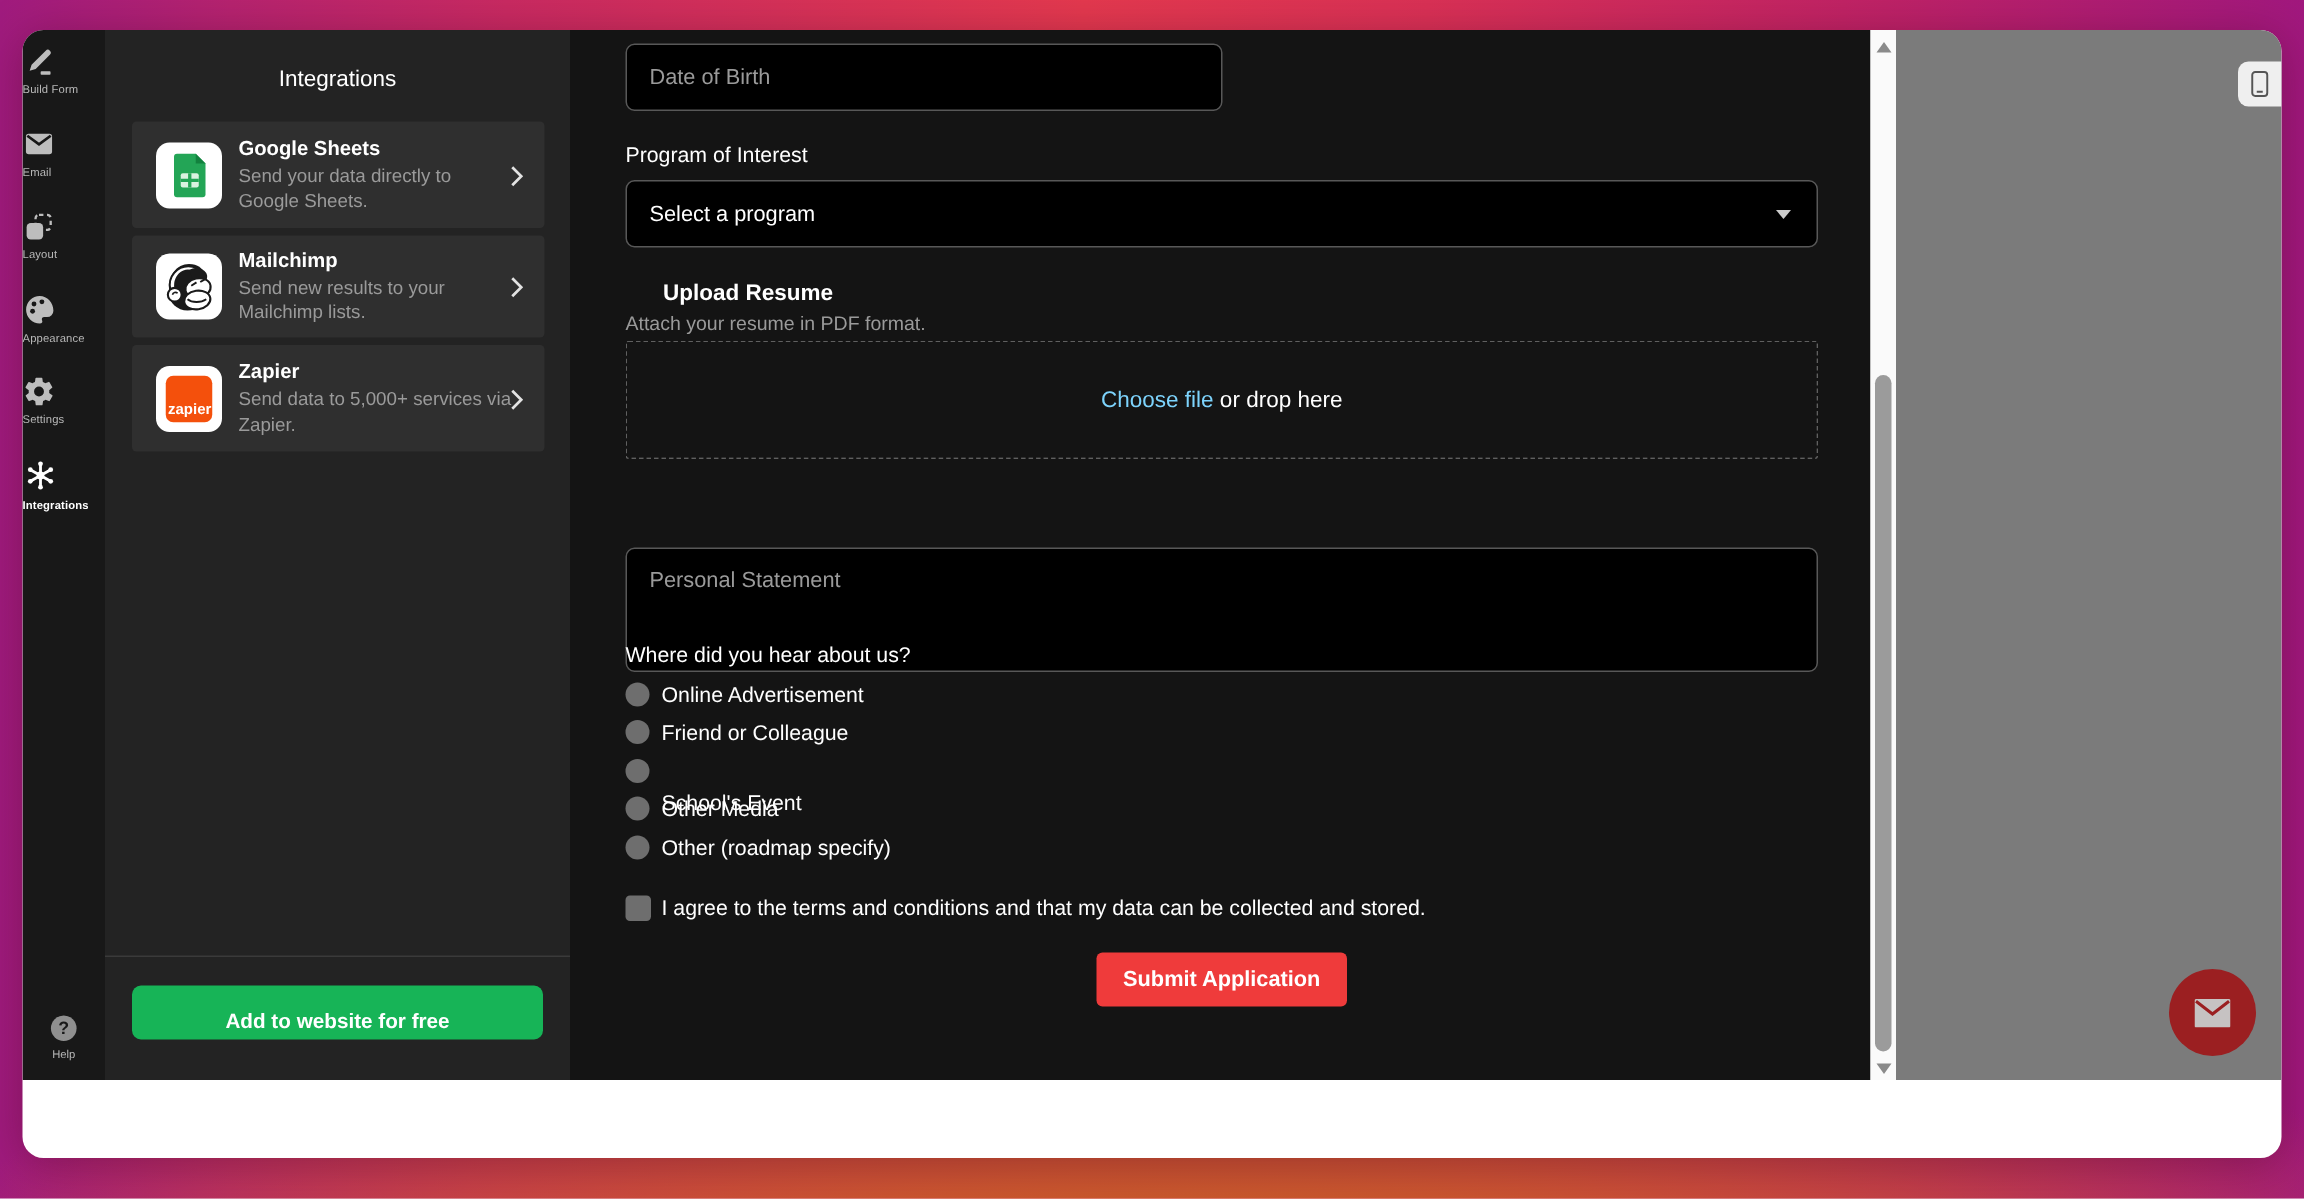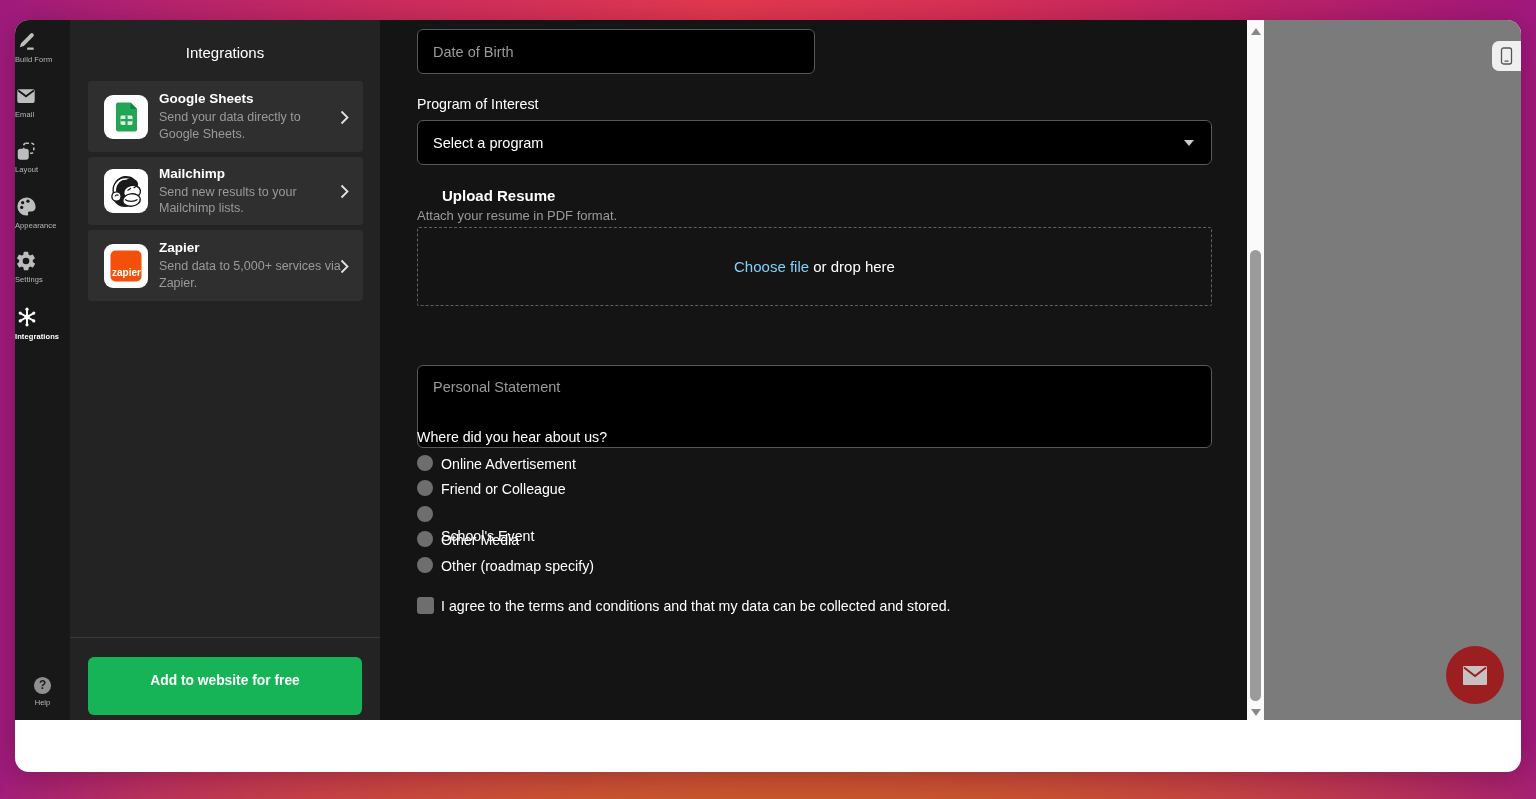--- a/index.html
+++ b/index.html
@@ -28,21 +28,21 @@
 .ilist { position:absolute; left:18px; top:61px; width:275px; }
 .item { background:#2f2f2f; border-radius:3px; margin-bottom:5px; display:flex; align-items:center; padding:12px 10px 12px 16px; position:relative; }
 .item .ibox { width:44px; height:44px; background:#fff; border-radius:9px; flex:none; position:relative; overflow:hidden; }
 .item .itxt { margin-left:11px; flex:1; }
 .item .itt { font-size:13.5px; font-weight:700; color:#fff; margin-bottom:3px; }
 .item .idd { font-size:12.5px; color:#9a9a9a; line-height:16.5px; white-space:nowrap; }
 .item .chev { position:absolute; right:14px; top:50%; margin-top:-7px; }
 .note { position:absolute; left:18px; top:291px; width:280px; font-size:12.4px; color:#b2b2b2; line-height:16.5px; white-space:nowrap; }
 .note a { color:#3f9bfc; text-decoration:underline; }
 .pfoot { position:absolute; left:0; bottom:0; width:310px; height:83px; border-top:1px solid #3a3a3a; }
-.greenbtn { position:absolute; left:18px; top:19px; width:274px; height:58px; background:#17b457; border-radius:6px; color:#fff; font-size:13.8px; font-weight:700; text-align:center; line-height:48px; }
+.greenbtn { position:absolute; left:18px; top:19px; width:274px; height:36px; background:#17b457; border-radius:6px; color:#fff; font-size:13.8px; font-weight:700; text-align:center; line-height:48px; }
 
 .content { width:867px; background:#141414; position:relative; font-size:15px; }
 .fld { position:absolute; background:#000000; border:1px solid #585858; border-radius:6px; color:#9a9a9a; }
 .dob { left:37px; top:9px; width:398px; height:45px; line-height:45px; padding-left:15px; font-size:14.5px; }
 .lab { position:absolute; left:37px; color:#fff; font-size:14.2px; font-weight:500; }
 .sel { left:37px; top:100px; width:795px; height:45px; line-height:44px; padding-left:15px; font-size:14.5px; color:#fff; font-weight:500; }
 .sel .caret { position:absolute; right:17px; top:19px; width:0; height:0; border-left:5px solid transparent; border-right:5px solid transparent; border-top:6px solid #ccc; }
 .sub { position:absolute; left:37px; color:#9a9a9a; font-size:13px; }
 .drop { position:absolute; left:37px; top:207px; width:795px; height:79px; border:1px dashed #606060; border-radius:2px; text-align:center; line-height:77px; font-size:15px; color:#fff; }
 .drop .cf { color:#7dd3fc; }
@@ -210,20 +210,21 @@
       <div class="radio" style="top:460px;"></div>
         <div class="rlab" style="top:461px;">Friend or Colleague</div>
       <div class="radio" style="top:486px;"></div>
         <div class="rlab" style="top:508px;">School's Event</div>
       <div class="radio" style="top:511px;"></div>
         <div class="rlab" style="top:512px;">Other Media</div>
       <div class="radio" style="top:537px;"></div>
         <div class="rlab" style="top:538px;">Other (roadmap specify)</div>
       <div class="cbox" style="top:577px;"></div>
         <div class="rlab" style="top:578px;">I agree to the terms and conditions and that my data can be collected and stored.</div>
+      <div class="submit">Submit Application</div>
     </div>
     <div class="sbar">
         <div class="up"></div>
         <div class="thumb"></div>
         <div class="dn"></div>
       </div>
     <div class="preview">
       <div class="phonebtn">
         <svg width="13" height="18" viewBox="0 0 13 18" fill="none" stroke="#555" stroke-width="1.3">
           <rect x="1.5" y="1" width="10" height="16" rx="2"></rect>

